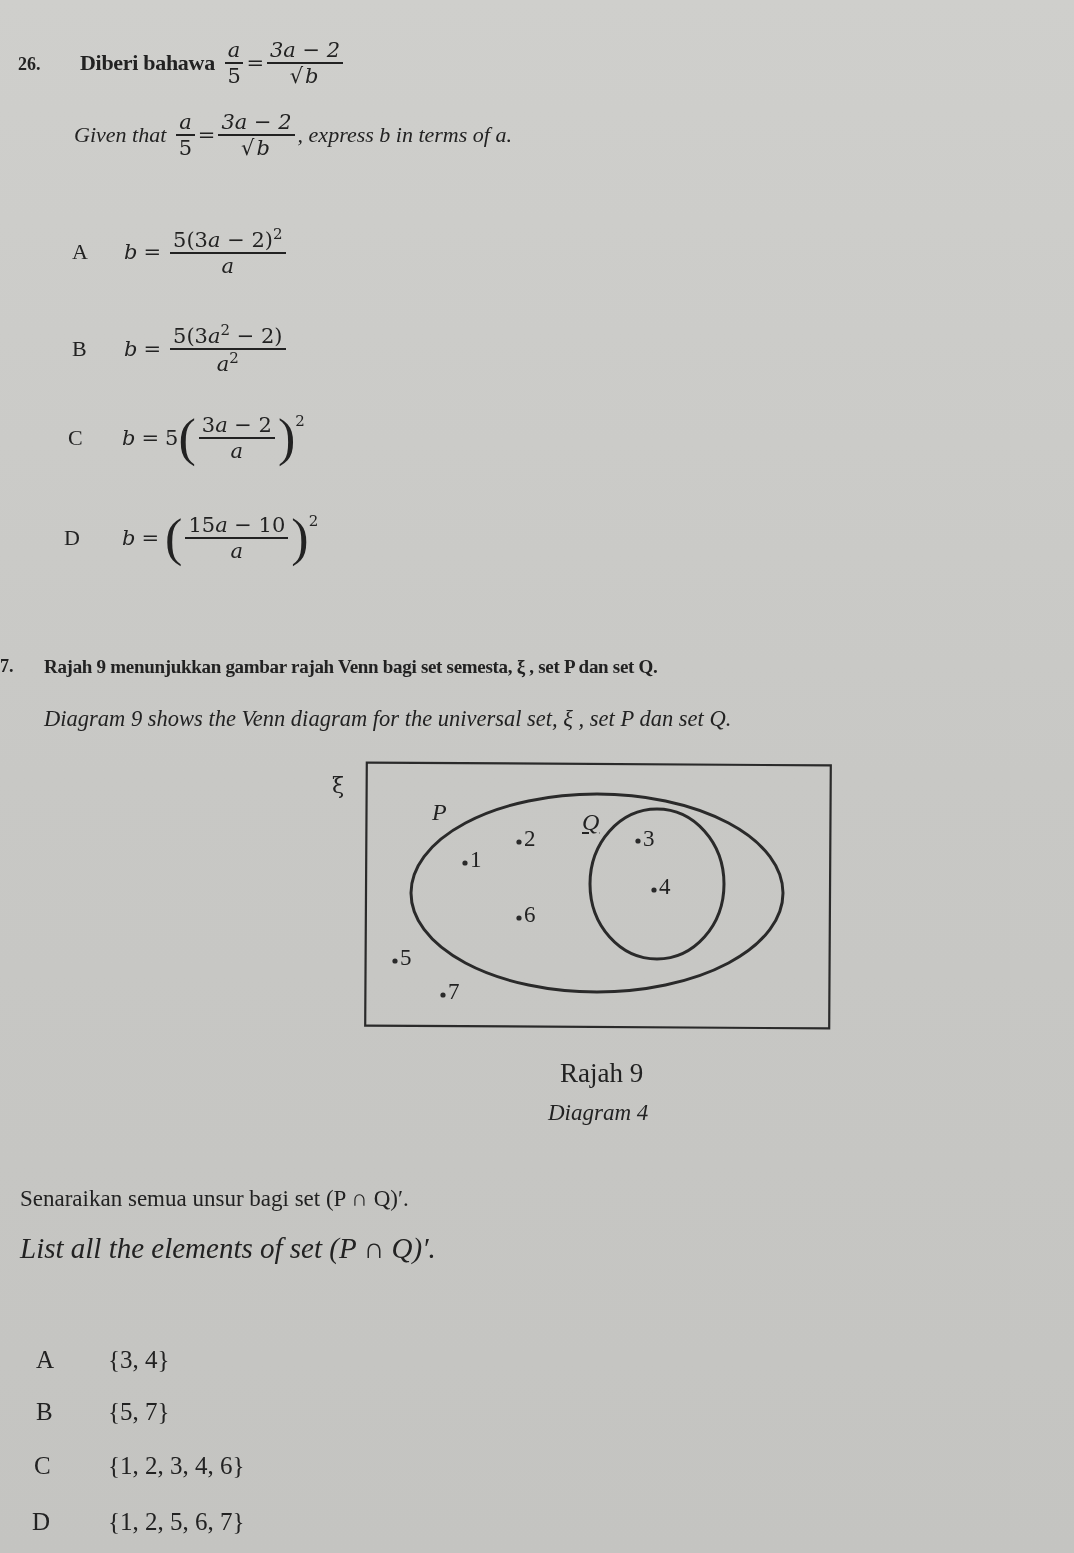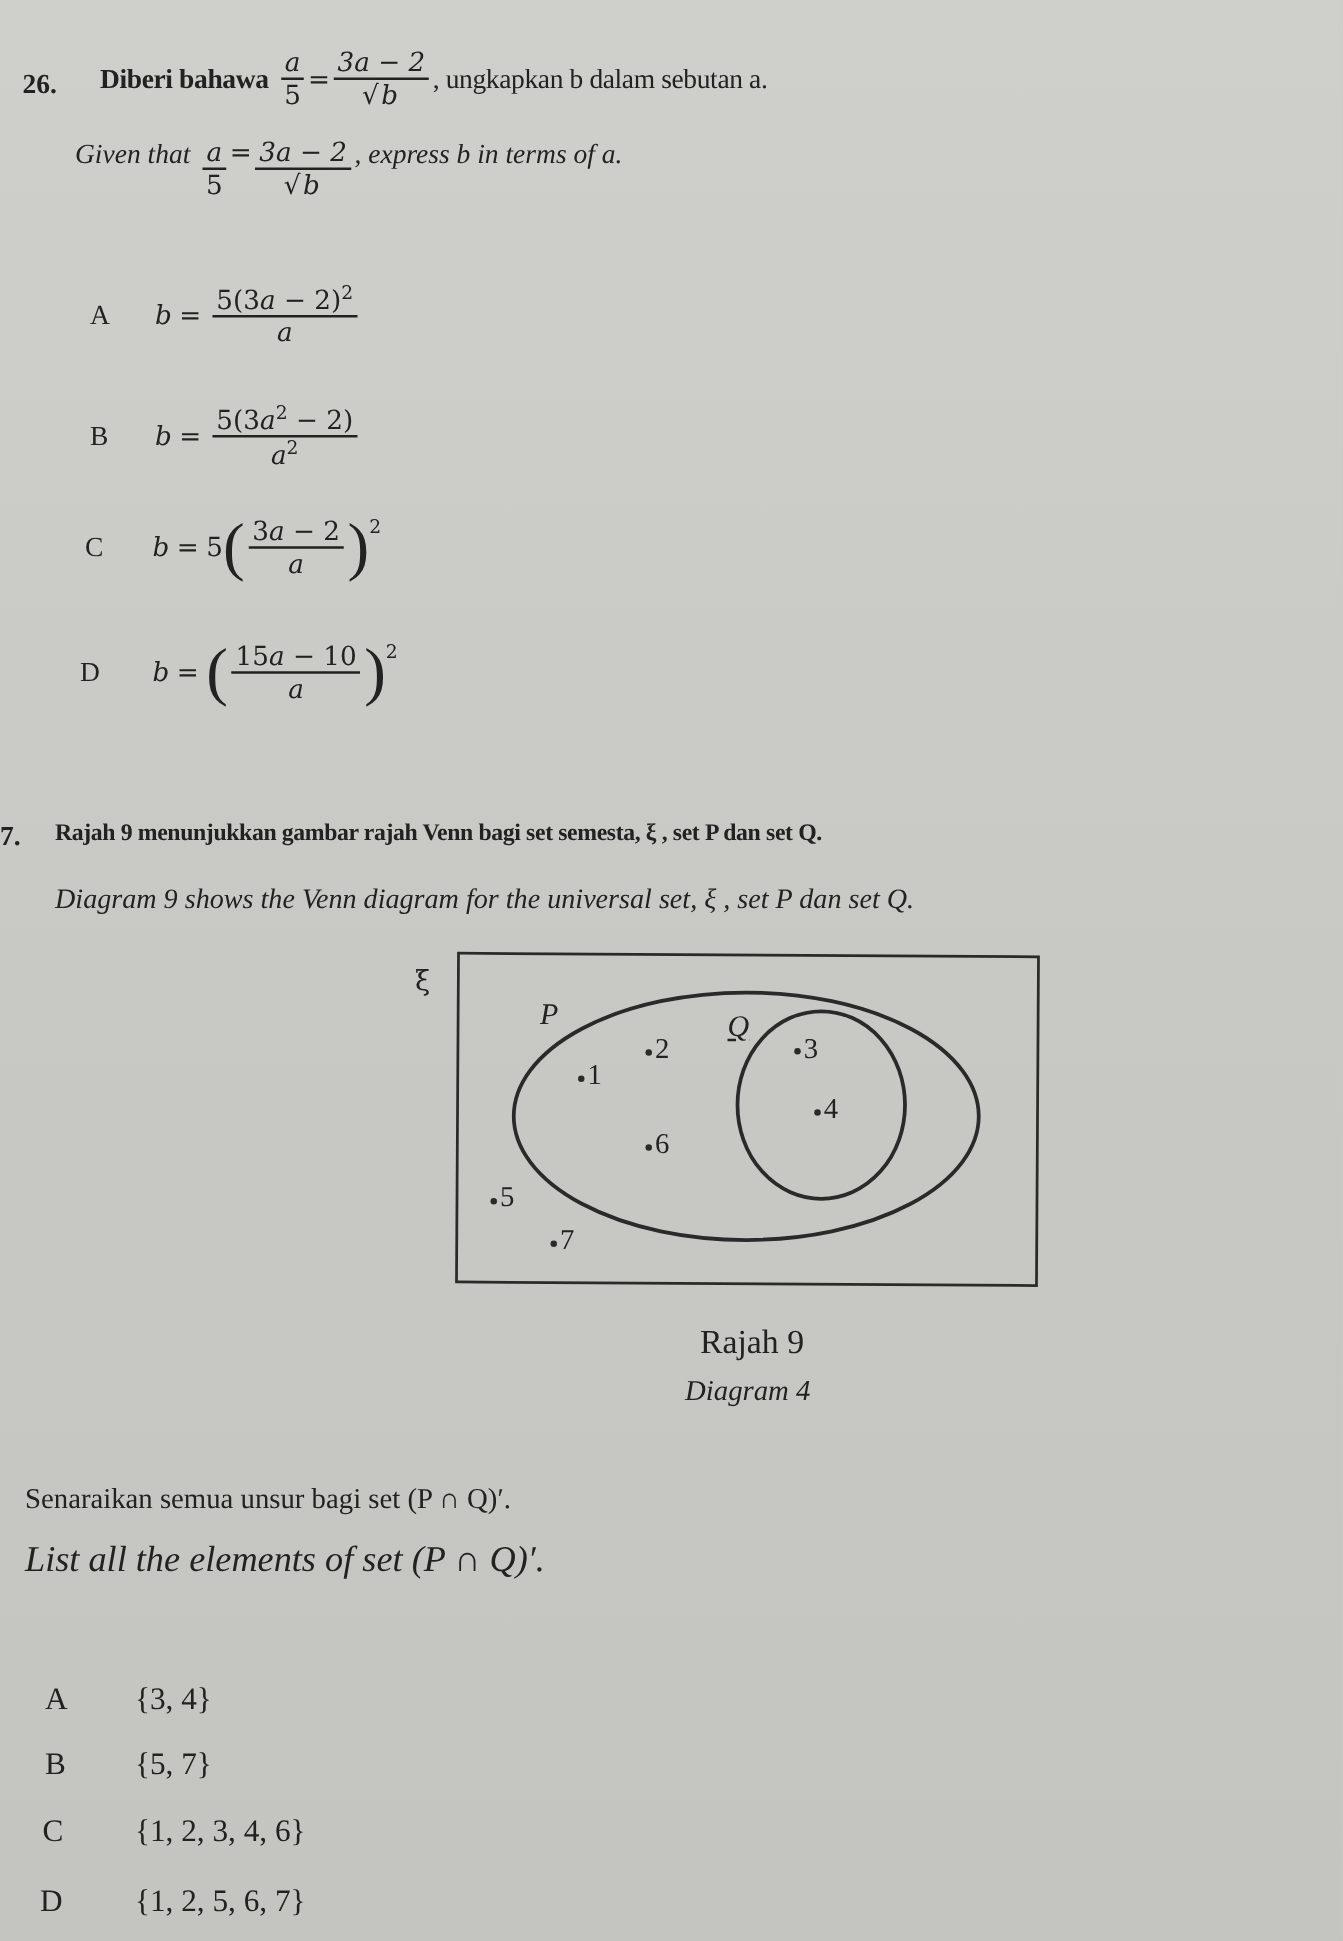--- a/index.html
+++ b/index.html
@@ -4,21 +4,21 @@
   <style>
     html, body { margin: 0; padding: 0; }
     body {
       width: 1074px; height: 1553px; position: relative; overflow: hidden;
       background: #c9c9c6;
       background-image: linear-gradient(180deg, #cfcfcc 0%, #c8c8c5 50%, #c4c4c1 100%);
       color: #222;
       font-family: "Liberation Serif", serif;
     }
     .abs { position: absolute; }
-    .q-num { font-size: 22px; font-weight: bold; }
+    .q-num { font-size: 18px; font-weight: bold; }
     .ms { font-size: 22px; font-weight: bold; letter-spacing: -0.3px; }
     .en { font-size: 22px; font-style: italic; }
     .frac { display: inline-flex; flex-direction: column; align-items: center; vertical-align: middle; margin: 0 3px; }
     .frac .num { border-bottom: 2px solid #222; padding: 0 3px; line-height: 1.15; }
     .frac .den { line-height: 1.15; }
     .math { font-family: "DejaVu Serif", serif; font-size: 21px; }
     .it { font-style: italic; }
     .opt-letter { font-size: 22px; width: 40px; display: inline-block; }
     .paren { font-size: 52px; font-weight: 200; vertical-align: middle; line-height: 1; }
     .sup { font-size: 15px; vertical-align: super; }
@@ -35,24 +35,23 @@
   <span class="ms">Diberi bahawa</span>
   <span class="frac math" style="margin-left:10px;">
     <span class="num it">a</span>
     <span class="den">5</span>
   </span>
   <span class="math">=</span>
   <span class="frac math">
     <span class="num it">3a − 2</span>
     <span class="den"><span class="sqrt">√<span class="rad">b</span></span></span>
   </span>
-  <span class="ms" style="font-weight:normal;">, ungkapkan b dalam sebutan a.</span>
 </div>
 
-<div class="abs" style="left:60px; top:110px; display:flex; align-items:flex-start;">
+<div class="abs" style="left:74px; top:110px; display:flex; align-items:center;">
   <span class="en">Given that</span>
   <span class="frac math" style="margin-left:10px;">
     <span class="num it">a</span>
     <span class="den">5</span>
   </span>
   <span class="math">=</span>
   <span class="frac math">
     <span class="num it">3a − 2</span>
     <span class="den"><span class="sqrt">√<span class="rad">b</span></span></span>
   </span>

